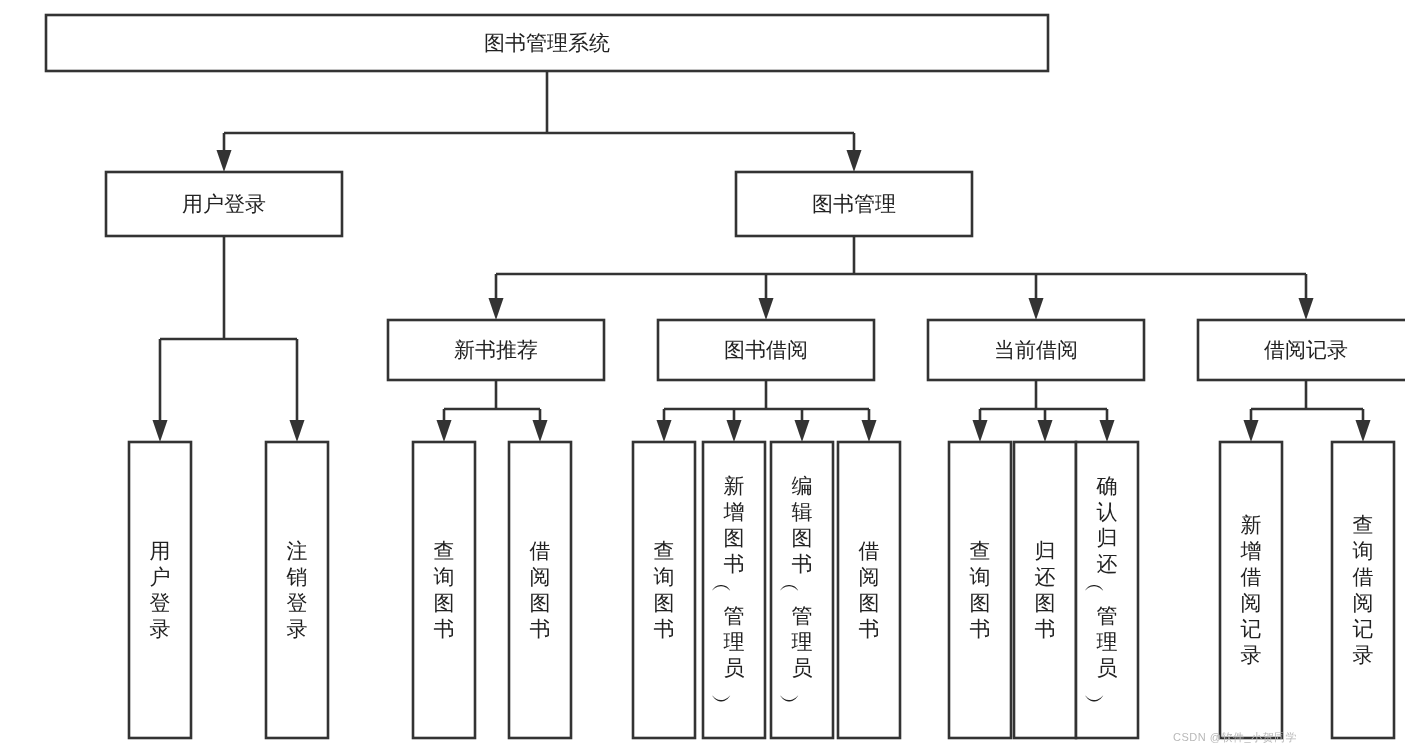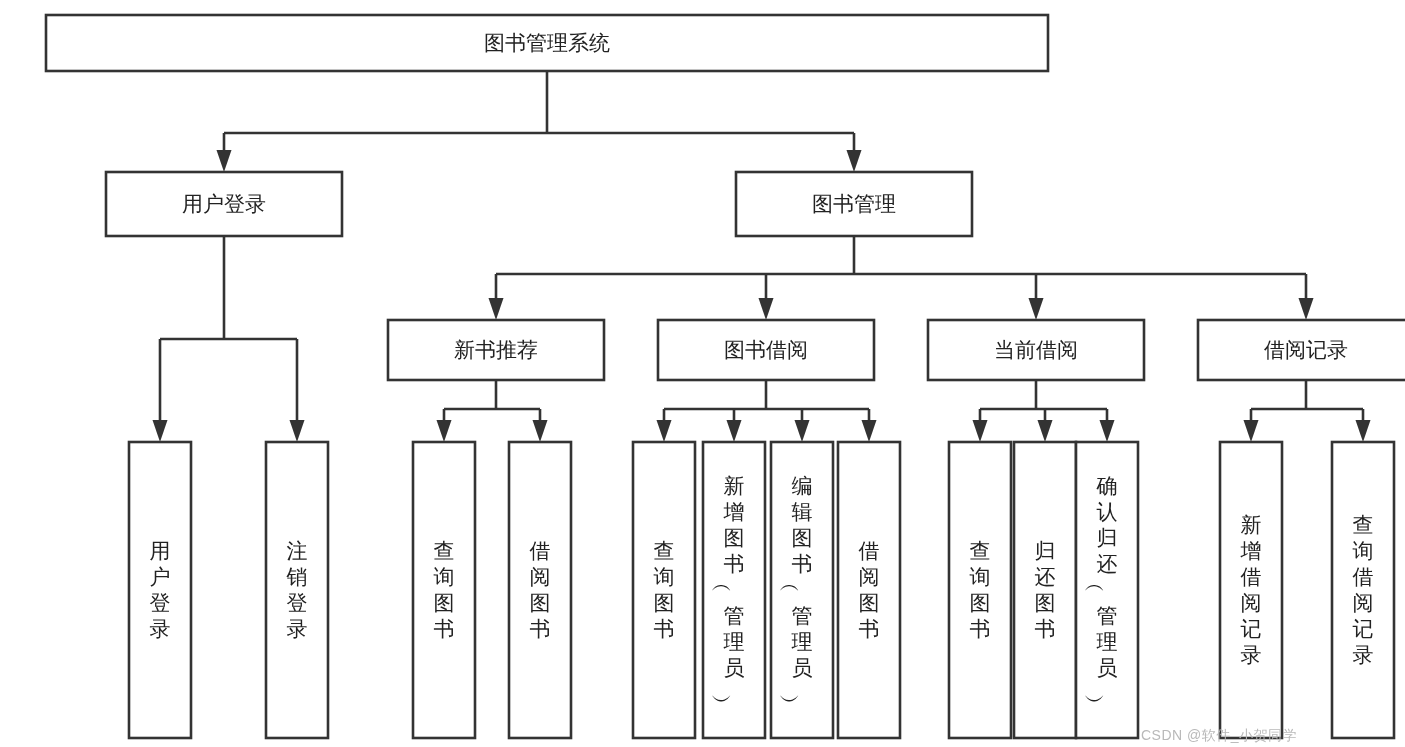--- a/index.html
+++ b/index.html
@@ -52,21 +52,21 @@
     font-family: "Liberation Sans", "DejaVu Sans", sans-serif;
     font-size: 21px;
     fill: #222222;
     text-anchor: middle;
   }
   .watermark {
     position: absolute;
     right: 14px;
     bottom: 6px;
     font-family: "Liberation Sans", "DejaVu Sans", sans-serif;
-    font-size: 14px;
+    font-size: 11px;
     color: #b9b9b9;
     letter-spacing: 0.5px;
     white-space: nowrap;
     pointer-events: none;
   }
 </style>
 </head>
 <body>
 
 <div id="diagram-root">

